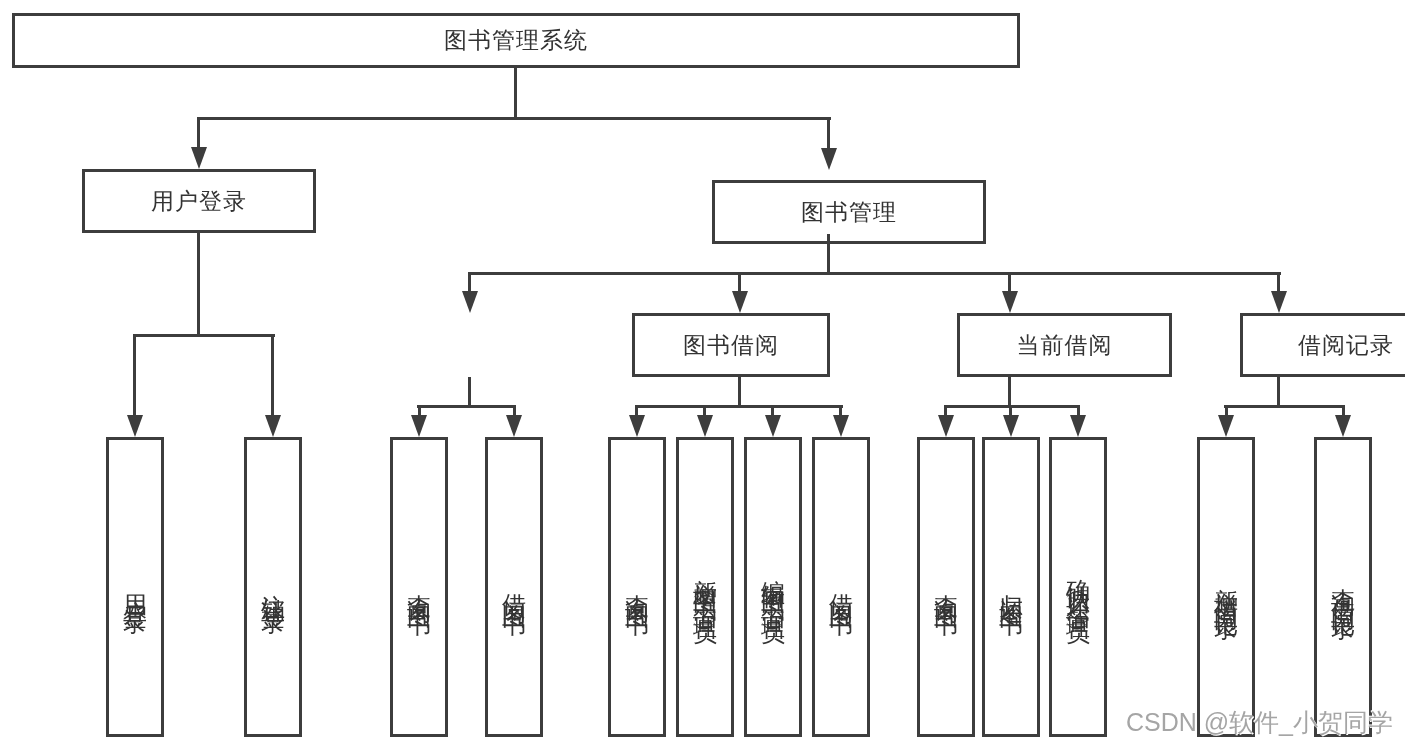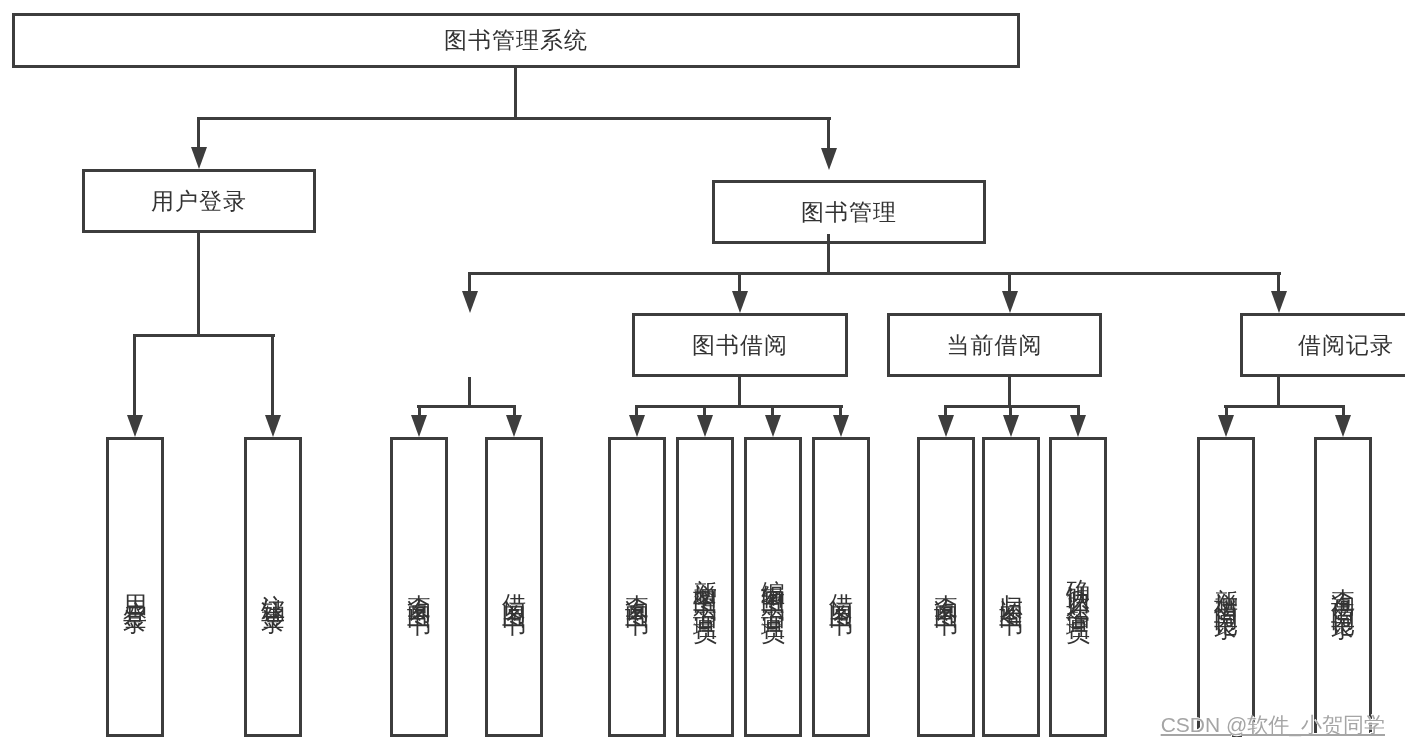--- a/index.html
+++ b/index.html
@@ -52,28 +52,27 @@
   .arrow {
     position: absolute;
     width: 0;
     height: 0;
     border-left: 8px solid transparent;
     border-right: 8px solid transparent;
     border-top: 22px solid var(--line);
   }
   .watermark {
     position: absolute;
-    right: 20px;
+    right: 12px;
     bottom: 8px;
-    font-size: 21px;
+    font-size: 25px;
     color: var(--watermark);
     text-shadow: 1px 1px 0 #ffffff, -1px -1px 0 #ffffff;
     z-index: 5;
     white-space: nowrap;
-    text-decoration: underline;
   }
 </style>
 </head>
 <body>
 
 <div class="canvas">
 
   <div class="box" style="left:12px; top:13px; width:1008px; height:55px;">
     <span class="h-label">图书管理系统</span>
   </div>
@@ -103,24 +102,24 @@
   <div class="hline" style="left:468px; top:272px; width:813px;"></div>
   <div class="vline" style="left:468px; top:272px; height:21px;"></div>
   <div class="arrow" style="left:462px; top:291px;"></div>
   <div class="vline" style="left:738px; top:272px; height:21px;"></div>
   <div class="arrow" style="left:732px; top:291px;"></div>
   <div class="vline" style="left:1008px; top:272px; height:21px;"></div>
   <div class="arrow" style="left:1002px; top:291px;"></div>
   <div class="vline" style="left:1277px; top:272px; height:21px;"></div>
   <div class="arrow" style="left:1271px; top:291px;"></div>
 
-  <div class="box" style="left:632px; top:313px; width:216px; height:64px;">
+  <div class="box" style="left:632px; top:313px; width:198px; height:64px;">
     <span class="h-label">图书借阅</span>
   </div>
-  <div class="box" style="left:887px; top:313px; width:215px; height:64px;">
+  <div class="box" style="left:957px; top:313px; width:215px; height:64px;">
     <span class="h-label">当前借阅</span>
   </div>
   <div class="box" style="left:1240px; top:313px; width:212px; height:64px;">
     <span class="h-label">借阅记录</span>
   </div>
 
   <div class="vline" style="left:468px; top:377px; height:31px;"></div>
   <div class="hline" style="left:417px; top:405px; width:99px;"></div>
   <div class="vline" style="left:418px; top:405px; height:12px;"></div>
   <div class="arrow" style="left:411px; top:415px;"></div>

